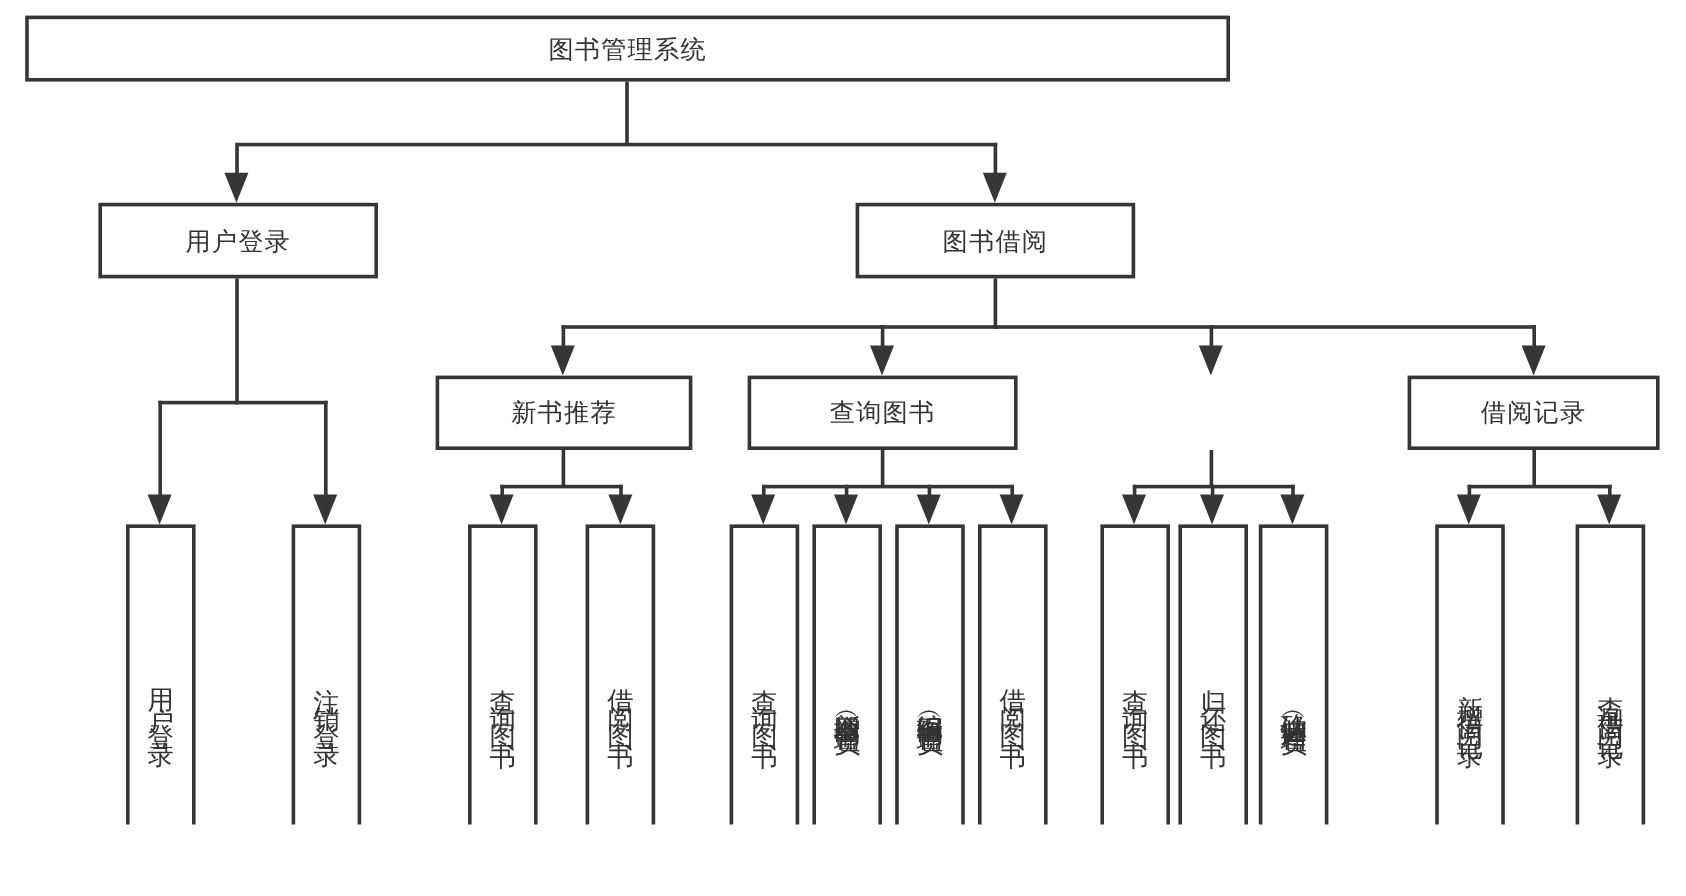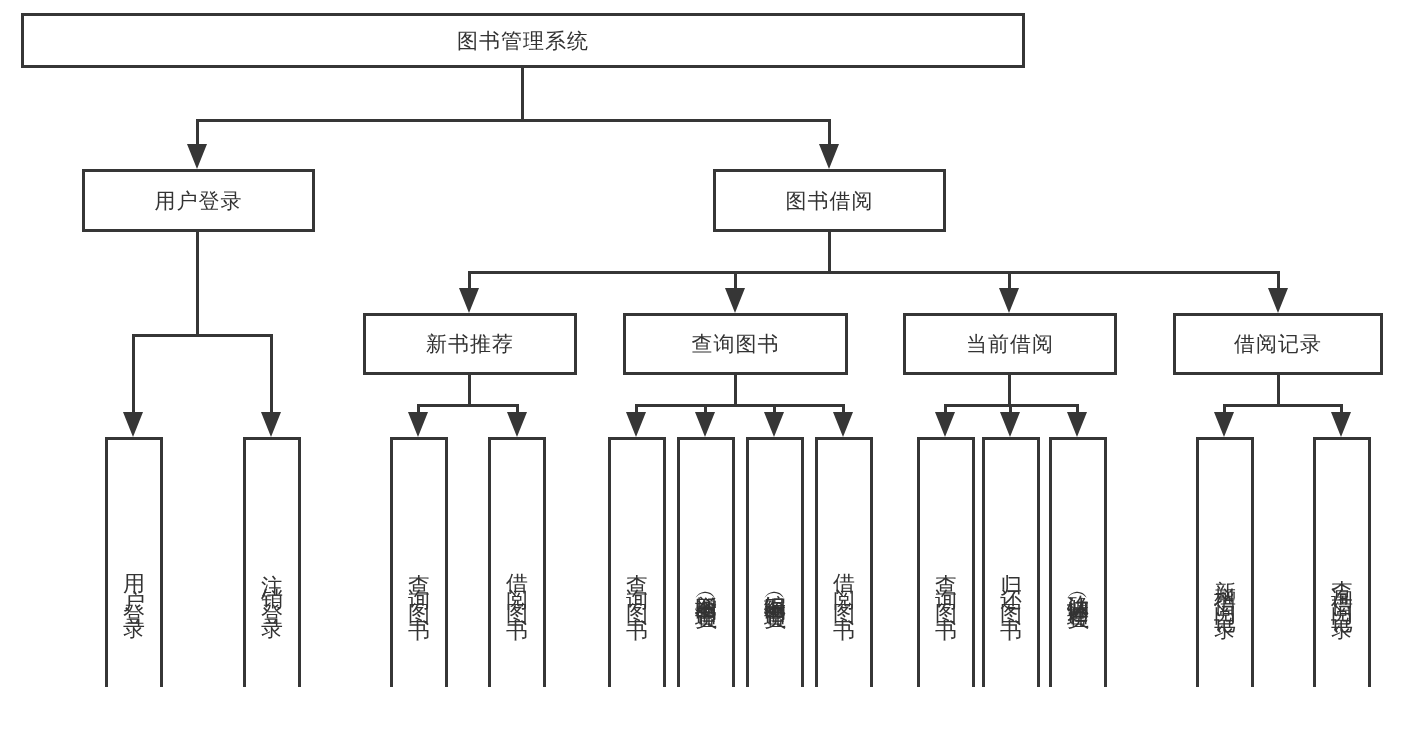--- a/index.html
+++ b/index.html
@@ -83,21 +83,20 @@
   <div class="arrow" style="left:459px;top:288px;"></div>
   <div class="vl" style="left:734px;top:271px;height:21px;"></div>
   <div class="arrow" style="left:725px;top:288px;"></div>
   <div class="vl" style="left:1008px;top:271px;height:21px;"></div>
   <div class="arrow" style="left:999px;top:288px;"></div>
   <div class="vl" style="left:1277px;top:271px;height:21px;"></div>
   <div class="arrow" style="left:1268px;top:288px;"></div>
 
   <div class="box" style="left:363px;top:313px;width:214px;height:62px;">新书推荐</div>
   <div class="box" style="left:623px;top:313px;width:225px;height:62px;">查询图书</div>
-  <div class="box" style="left:903px;top:313px;width:214px;height:62px;">当前借阅</div>
   <div class="box" style="left:1173px;top:313px;width:210px;height:62px;">借阅记录</div>
 
   <div class="vl" style="left:468px;top:375px;height:31px;"></div>
   <div class="hl" style="left:417px;top:404px;width:102px;"></div>
   <div class="vl" style="left:417px;top:404px;height:11px;"></div>
   <div class="arrow" style="left:408px;top:412px;"></div>
   <div class="vl" style="left:516px;top:404px;height:11px;"></div>
   <div class="arrow" style="left:507px;top:412px;"></div>
 
   <div class="vl" style="left:734px;top:375px;height:31px;"></div>

